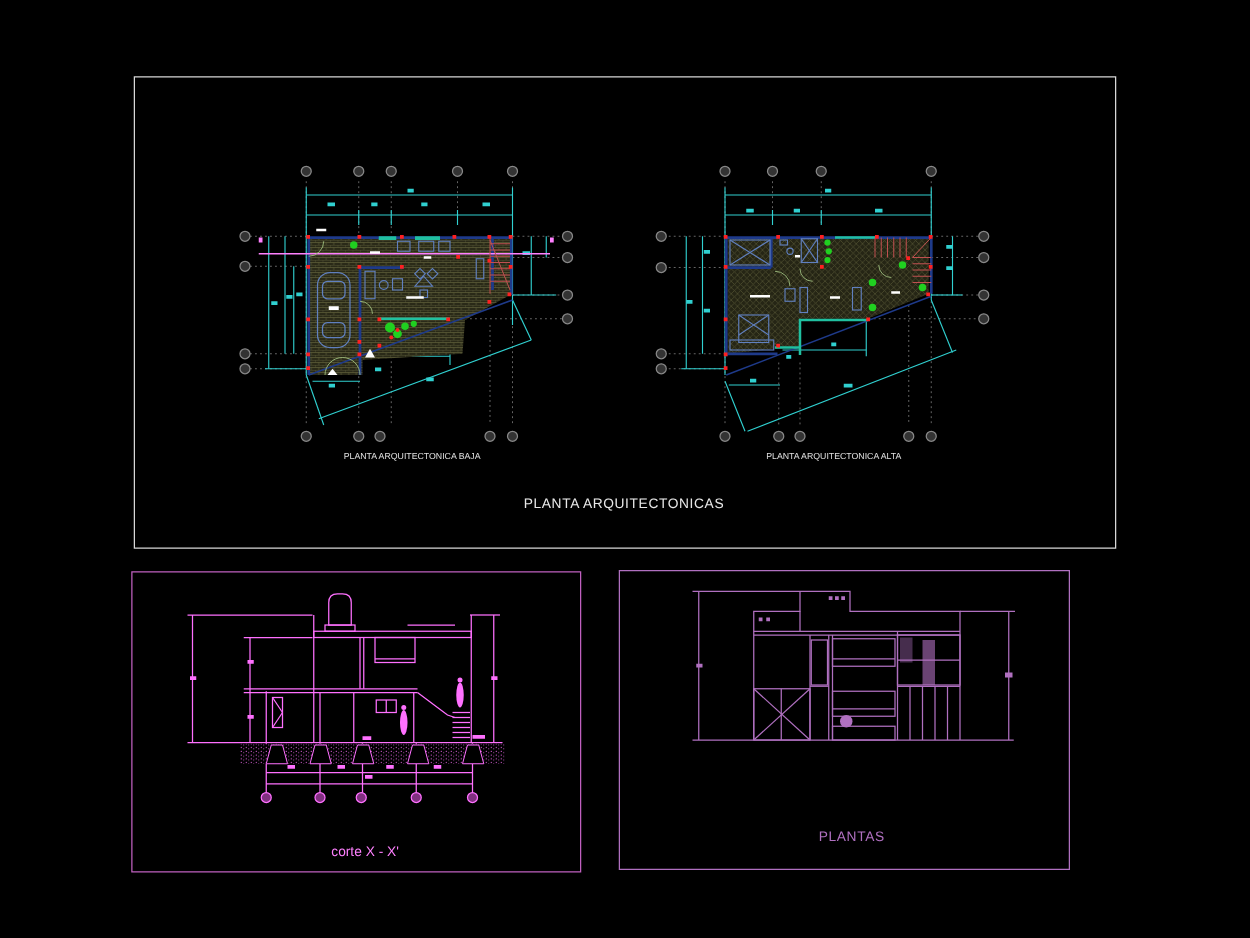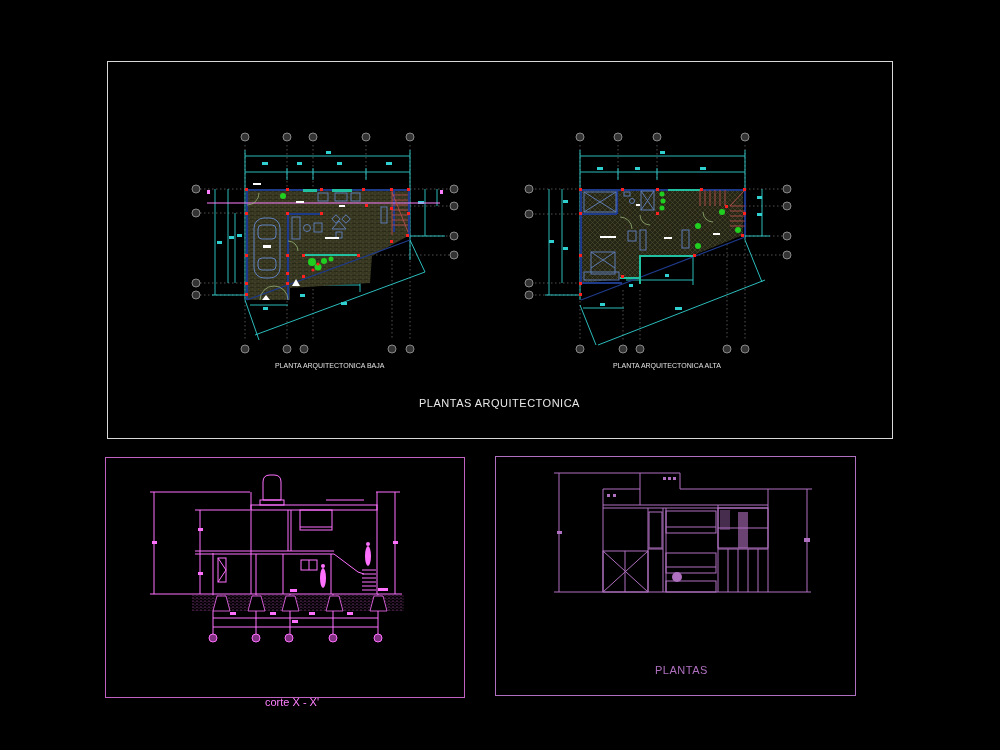--- a/index.html
+++ b/index.html
@@ -513,15 +513,15 @@
     <rect x="557" y="531" width="5" height="3"></rect>
     <rect x="804" y="538" width="6" height="4"></rect>
     <circle cx="677" cy="577" r="5"></circle>
     <rect x="738" y="512" width="10" height="36" opacity="0.6"></rect>
     <rect x="720" y="510" width="10" height="20" opacity="0.4"></rect>
   </g>
 </svg>
 
 <div class="lbl plan-label" style="left:275px;top:362px;">PLANTA ARQUITECTONICA BAJA</div>
 <div class="lbl plan-label" style="left:613px;top:362px;">PLANTA ARQUITECTONICA ALTA</div>
-<div class="lbl main-title" style="left:419px;top:397px;">PLANTAS ARQUITECTONICA</div>
-<div class="lbl corte-title" style="left:265px;top:696px;">corte X - X'</div>
+<div class="lbl main-title" style="left:419px;top:397px;">PLANTA ARQUITECTONICAS</div>
+<div class="lbl corte-title" style="left:265px;top:676px;">corte X - X'</div>
 <div class="lbl fachada-title" style="left:655px;top:664px;">PLANTAS</div>
 
 </body></html>

